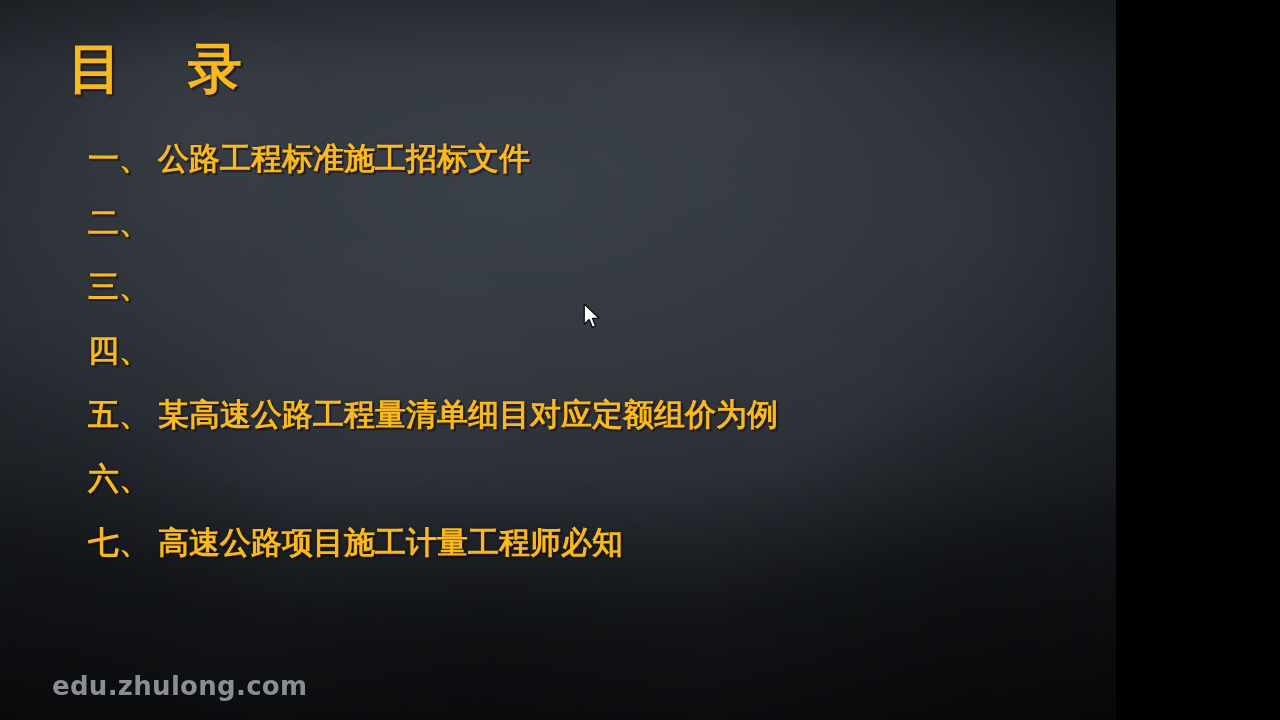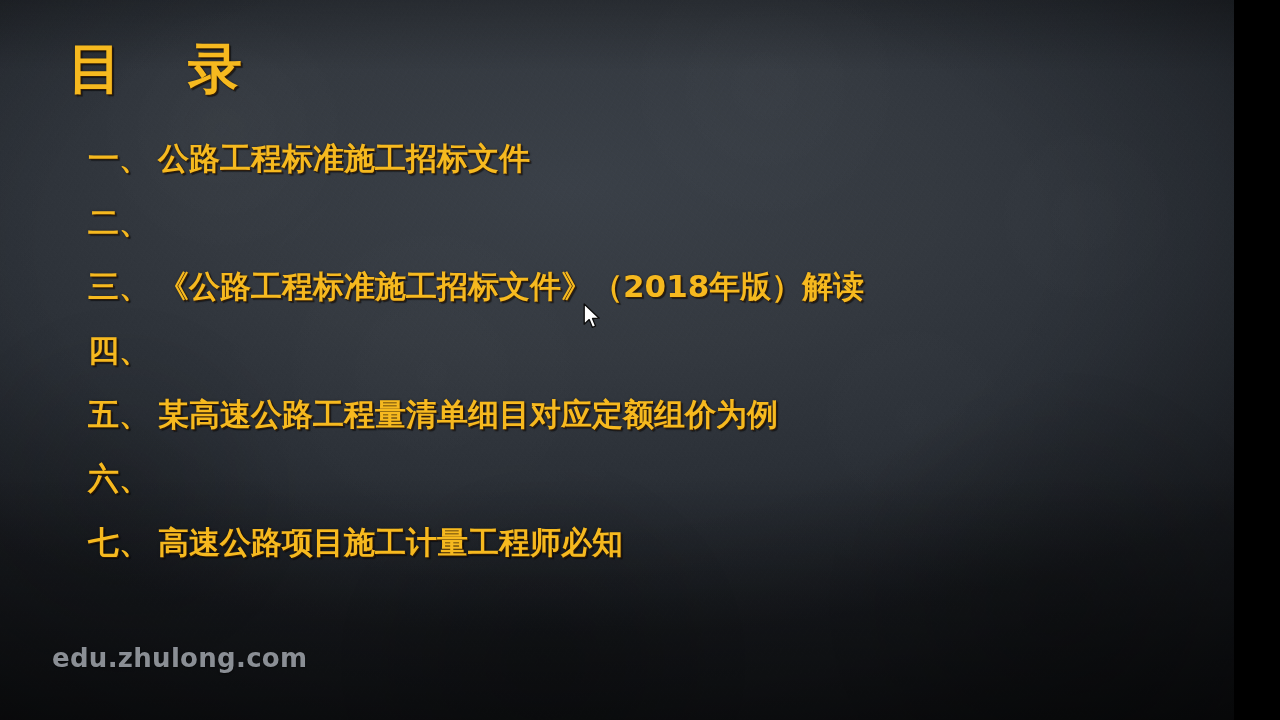--- a/index.html
+++ b/index.html
@@ -10,21 +10,21 @@
   }
   body {
     width: 1280px;
     height: 720px;
     overflow: hidden;
     font-family: "DejaVu Sans", "Liberation Sans", sans-serif;
   }
 
   #slide {
     position: relative;
-    width: 1234px;
+    width: 1116px;
     height: 720px;
     overflow: hidden;
     background-color: #0f172a;
     isolation: isolate;
   }
 
   
   .bg-base {
     position: absolute;
     inset: 0;
@@ -152,21 +152,21 @@
     flex: 0 0 auto;
   }
 
   .toc-text {
     flex: 0 1 auto;
   }
 
   .watermark {
     position: absolute;
     left: 52px;
-    top: 643px;
+    top: 671px;
     font-size: 26px;
     font-weight: 700;
     letter-spacing: .3px;
     color: rgba(176,181,188,.78);
     text-shadow: 0 1px 2px rgba(0,0,0,.55);
   }
 
   
   .cursor {
     position: absolute;
@@ -195,21 +195,20 @@
     <ul class="toc-list" id="toc-list">
         <li class="toc-item">
           <span class="toc-num">一、</span>
           <span class="toc-text">公路工程标准施工招标文件</span>
         </li>
         <li class="toc-item">
           <span class="toc-num">二、</span>
         </li>
         <li class="toc-item">
           <span class="toc-num">三、</span>
-          <span class="toc-text">《公路工程标准施工招标文件》（2018年版）解读</span>
         </li>
         <li class="toc-item">
           <span class="toc-num">四、</span>
         </li>
         <li class="toc-item">
           <span class="toc-num">五、</span>
           <span class="toc-text">某高速公路工程量清单细目对应定额组价为例</span>
         </li>
         <li class="toc-item">
           <span class="toc-num">六、</span>

